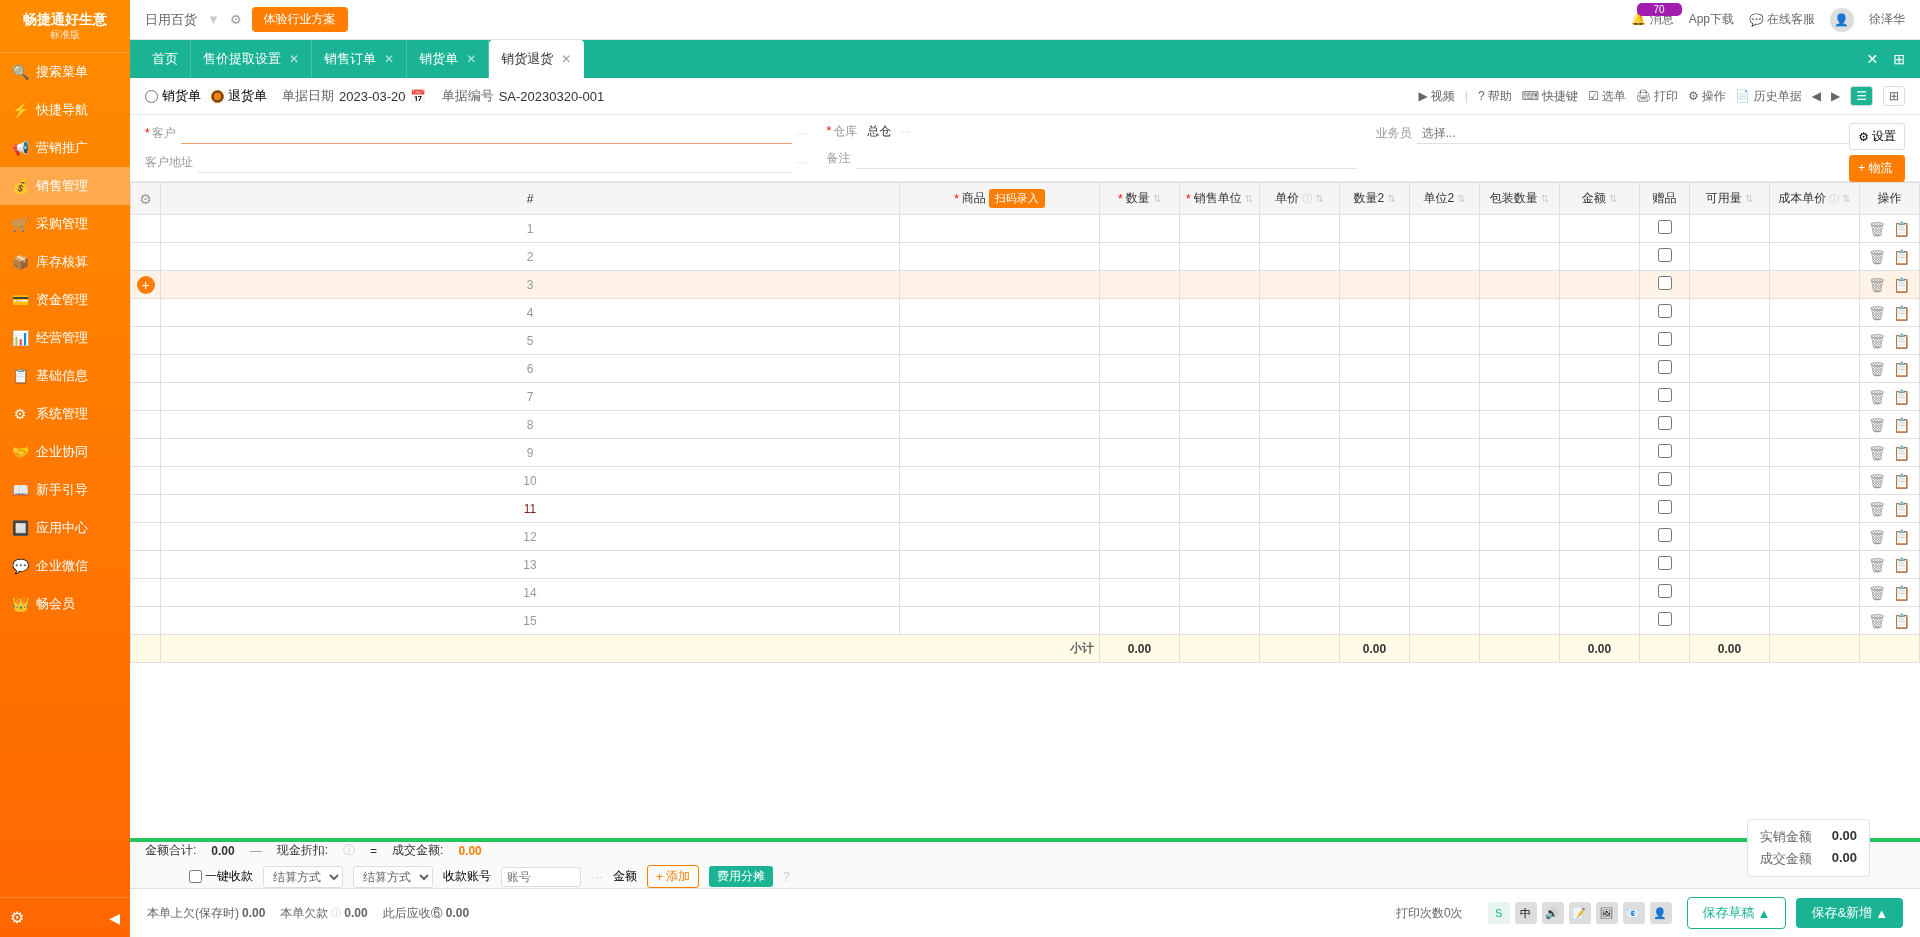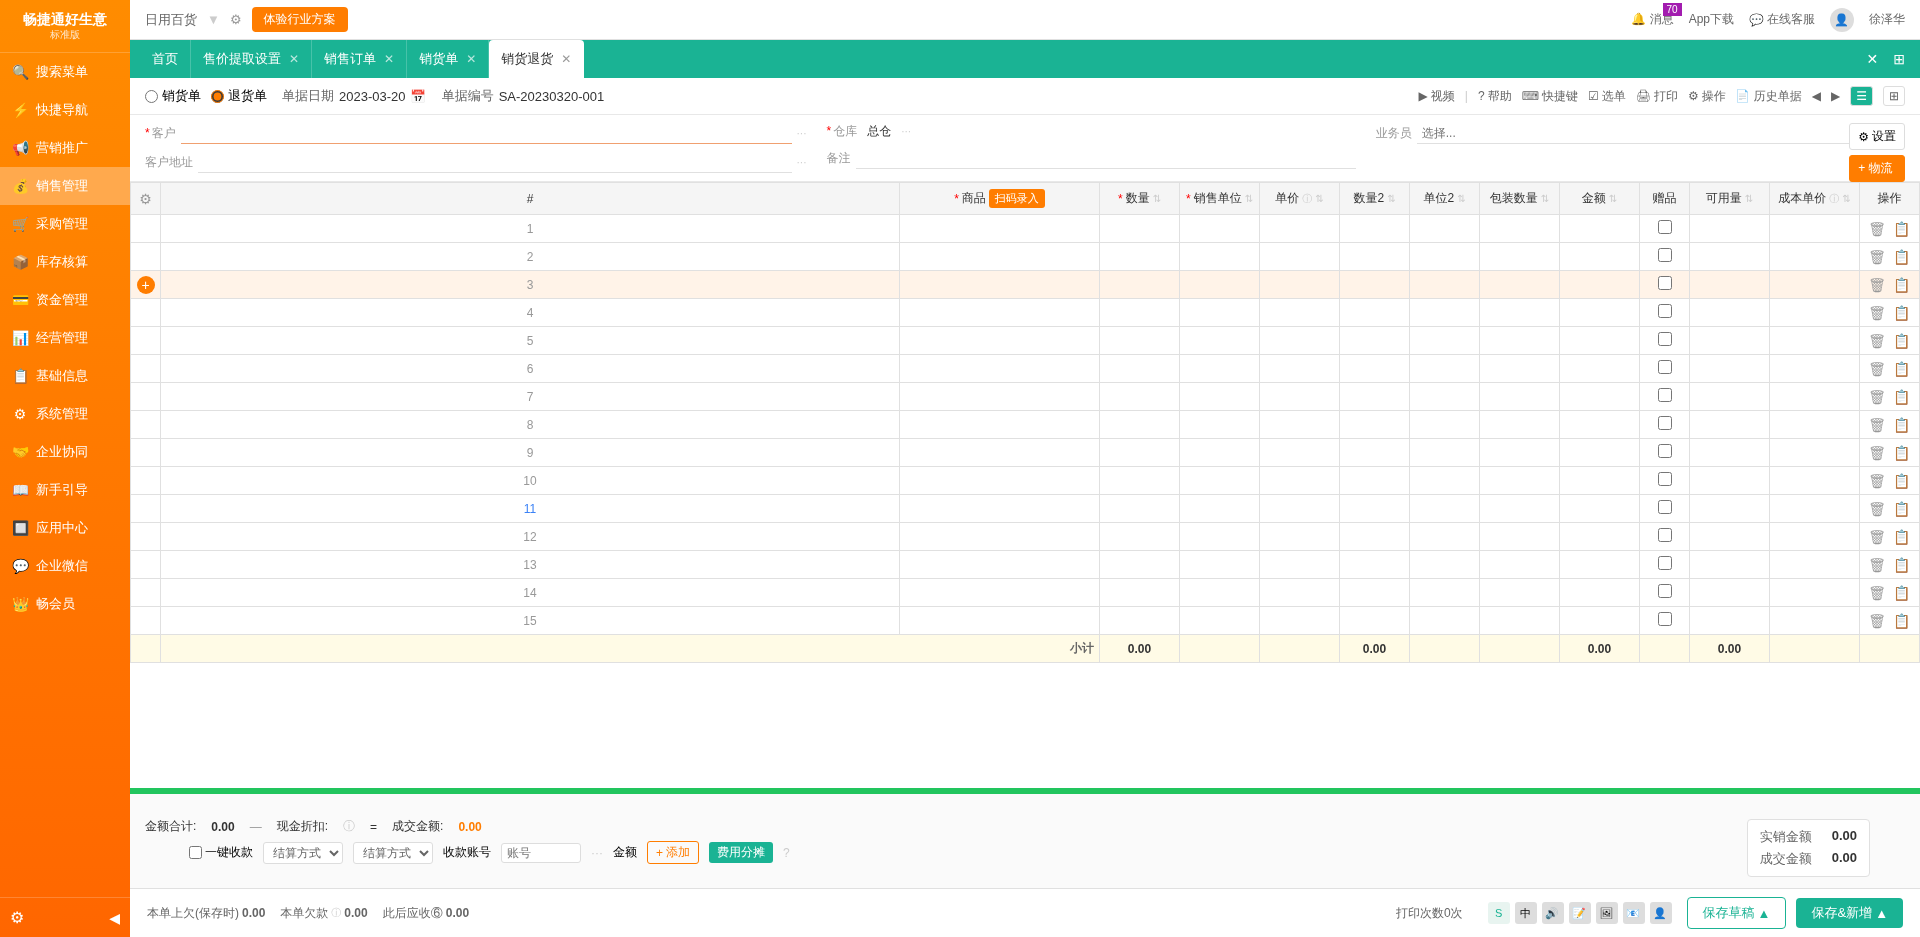--- a/index.html
+++ b/index.html
@@ -21,21 +21,21 @@
     
     
     .main-area { flex: 1; display: flex; flex-direction: column; background: #f5f5f5; overflow: hidden; }
     
     
     .top-bar { background: white; height: 40px; display: flex; align-items: center; justify-content: space-between; padding: 0 15px; border-bottom: 1px solid #e0e0e0; }
     .top-bar-left { display: flex; align-items: center; gap: 10px; font-size: 13px; color: #666; }
     .top-bar-right { display: flex; align-items: center; gap: 15px; font-size: 12px; color: #666; }
     .top-bar-btn { background: #ff7d00; color: white; border: none; border-radius: 4px; padding: 4px 12px; cursor: pointer; font-size: 12px; }
     .notification-badge { position: relative; display: inline-block; }
-    .badge { background: #a21caf; color: white; font-size: 10px; border-radius: 0; padding: 1px 4px; position: absolute; top: -8px; right: -8px; }
+    .badge { background: #a21caf; color: white; font-size: 10px; border-radius: 5px; padding: 1px 17px; position: absolute; top: -8px; right: -8px; }
     
     
     .tab-bar { background: #1ab394; display: flex; align-items: center; padding: 0 10px; height: 38px; }
     .tab { display: flex; align-items: center; padding: 0 12px; height: 38px; color: white; cursor: pointer; font-size: 13px; gap: 5px; border-right: 1px solid rgba(255,255,255,0.2); }
     .tab.active { background: white; color: #333; border-radius: 4px 4px 0 0; }
     .tab-close { font-size: 12px; color: rgba(255,255,255,0.7); margin-left: 3px; }
     .tab.active .tab-close { color: #999; }
     .tab-bar-actions { margin-left: auto; display: flex; gap: 5px; }
     .tab-bar-btn { color: white; cursor: pointer; font-size: 14px; padding: 2px 5px; }
     
@@ -87,21 +87,21 @@
     .scan-btn { background: #ff7d00; color: white; border: none; border-radius: 3px; padding: 2px 6px; font-size: 11px; cursor: pointer; }
     .sort-icon { color: #ccc; font-size: 10px; cursor: pointer; }
     .add-row-btn { display: inline-flex; align-items: center; justify-content: center; width: 18px; height: 18px; background: #ff7d00; color: white; border-radius: 50%; font-size: 14px; cursor: pointer; }
     .action-icon { cursor: pointer; color: #999; font-size: 14px; margin: 0 2px; }
     .checkbox-cell input[type=checkbox] { width: 14px; height: 14px; }
     
     
     .summary-row td { background: #fffbe6; font-weight: bold; }
     
     
-    .form-footer { padding: 24px 15px; border-top: 6px solid #22c55e; background: #fafafa; }
+    .form-footer { padding: 0 15px; border-top: 4px solid #22c55e; background: #fafafa; }
     .footer-row1 { display: flex; align-items: center; gap: 15px; font-size: 12px; color: #333; }
     .footer-minus { color: #999; }
     .footer-row2 { display: flex; align-items: center; gap: 10px; margin-top: 6px; font-size: 12px; margin-left: 44px; }
     .footer-checkbox { display: flex; align-items: center; gap: 3px; }
     .footer-select { border: 1px solid #ddd; padding: 2px 5px; border-radius: 3px; font-size: 12px; color: #666; background: white; }
     .footer-input { border: 1px solid #ddd; padding: 2px 5px; border-radius: 3px; font-size: 12px; width: 80px; }
     .footer-add-btn { background: none; border: 1px solid #ff7d00; color: #ff7d00; padding: 2px 8px; border-radius: 3px; cursor: pointer; font-size: 12px; display: flex; align-items: center; gap: 3px; }
     .footer-split-btn { background: #1ab394; color: white; border: none; padding: 2px 8px; border-radius: 3px; cursor: pointer; font-size: 12px; }
     
     
@@ -668,21 +668,21 @@
     <td></td>
     <td>
       <span class="action-icon">🗑</span>
       <span class="action-icon">📋</span>
     </td>
   </tr>
               <tr>
     <td>
       
     </td>
-    <td style="color:#3b82f6;">11</td>
+    <td style="color:#7f1d1d;">11</td>
     <td>
       
     </td>
     <td></td>
     <td></td>
     <td></td>
     <td></td>
     <td></td>
     <td></td>
     <td></td>

